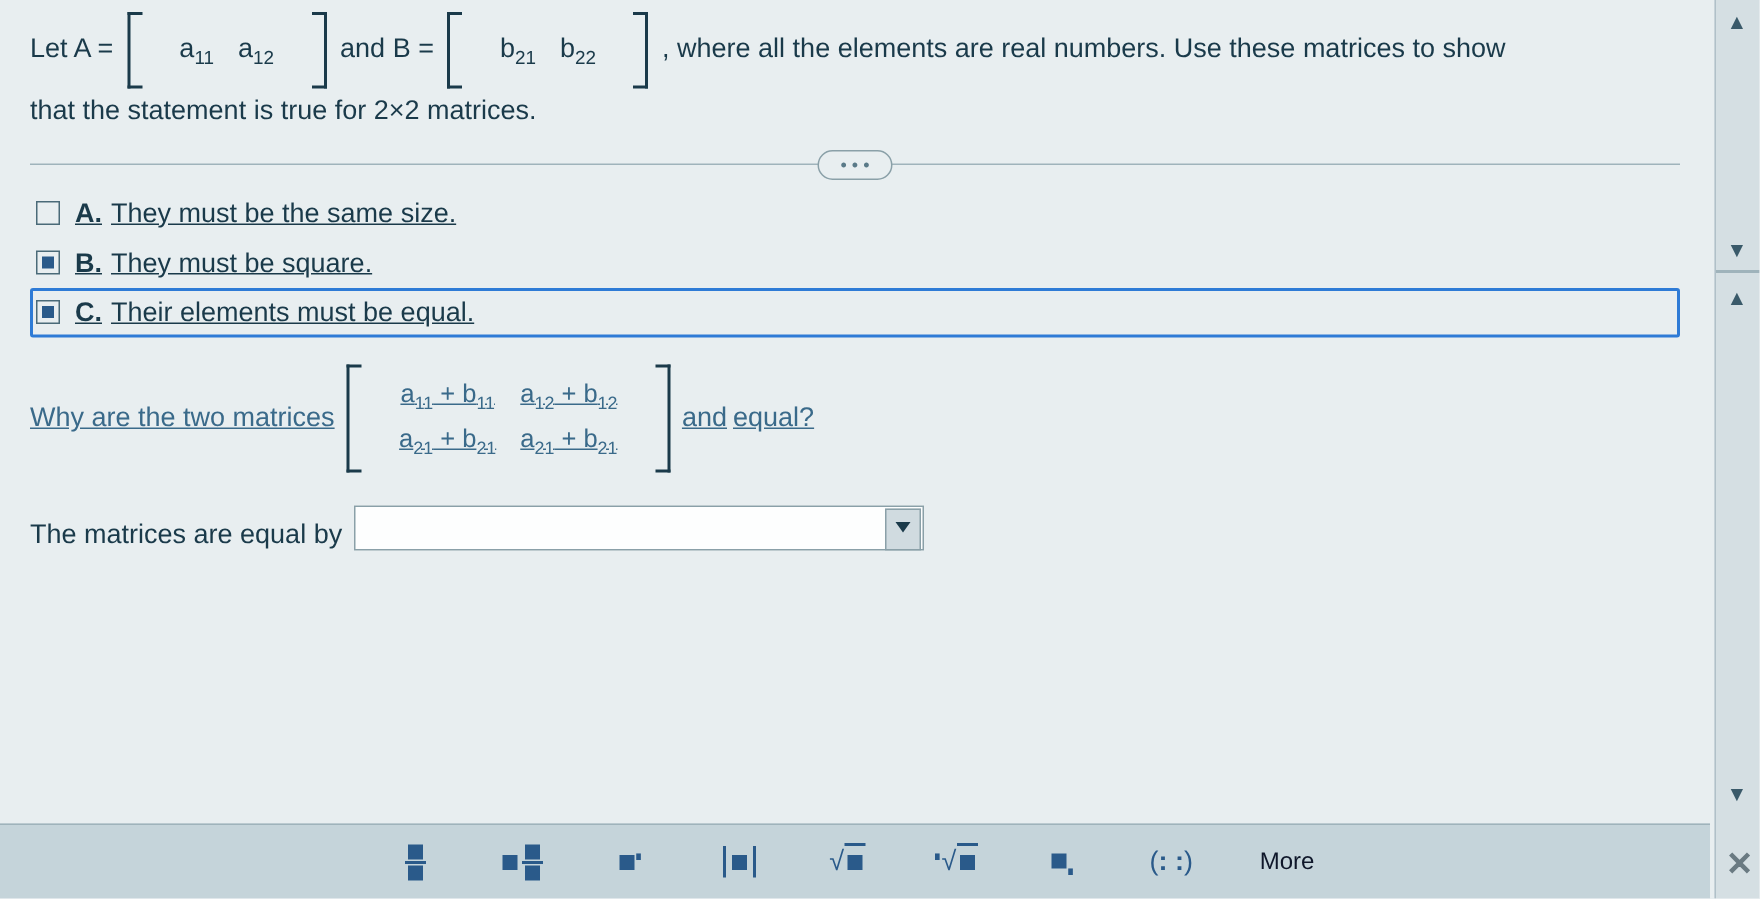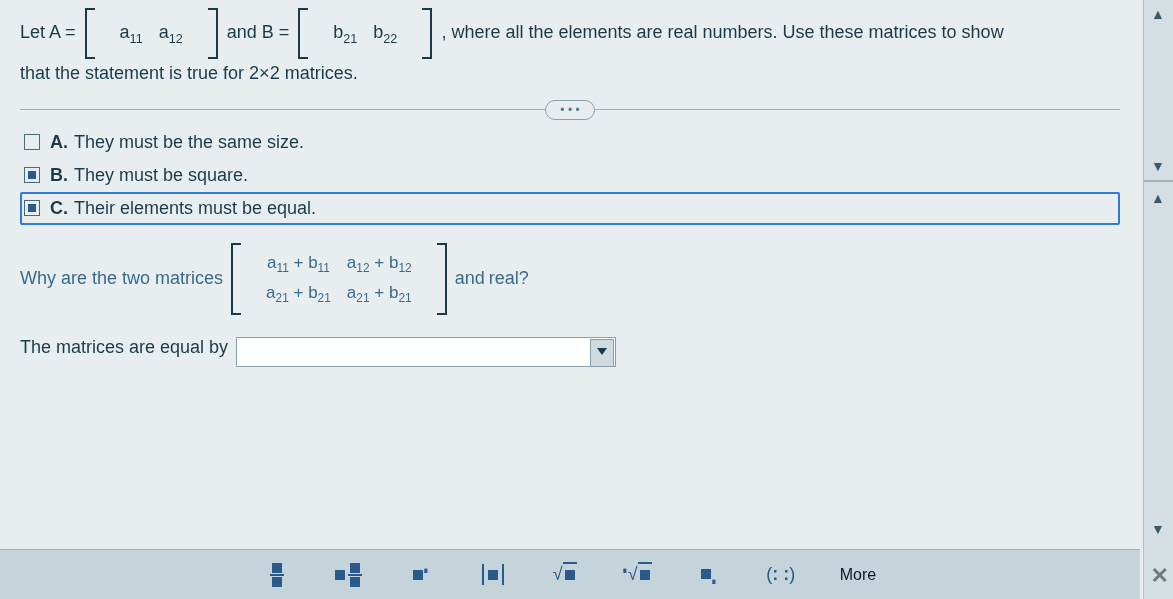--- a/index.html
+++ b/index.html
@@ -66,20 +66,21 @@
     height: 20px;
     cursor: pointer;
   }
   .options { margin-top: 4px; }
   .option {
     padding: 6px 4px;
     display: flex;
     align-items: center;
     gap: 10px;
     cursor: pointer;
+    text-decoration: underline;
   }
   .option.selected {
     border: 2px solid #2e7bd6;
     border-radius: 2px;
     padding: 4px 2px;
   }
   .checkbox {
     width: 16px; height: 16px;
     border: 1.5px solid #4a6a78;
     display: inline-flex;
@@ -92,26 +93,27 @@
     background: #2a5a8a;
   }
   .opt-label { font-weight: bold; margin-right: 6px; }
   .followup {
     margin-top: 18px;
     display: flex;
     align-items: center;
     flex-wrap: wrap;
     gap: 4px;
     color: #3a6a8a;
+    text-decoration: underline;
   }
   .followup .matrix td { font-size: 17px; }
   .dropdown-row {
     margin-top: 22px;
     display: flex;
-    align-items: flex-start;
+    align-items: flex-end;
     gap: 8px;
   }
   .dropdown {
     width: 380px;
     height: 30px;
     border: 1px solid #8aa0a8;
     background: #fdfefe;
     position: relative;
     cursor: pointer;
   }
@@ -274,21 +276,21 @@
               <td>a<span class="sub">12</span> + b<span class="sub">12</span></td>
             </tr>
         <tr>
               <td>a<span class="sub">21</span> + b<span class="sub">21</span></td>
               <td>a<span class="sub">21</span> + b<span class="sub">21</span></td>
             </tr>
       </tbody>
         </table>
     </span>
     <span>and</span>
-    <span>real?</span>
+    <span>equal?</span>
   </div>
 
   <div class="dropdown-row">
     <span>The matrices are equal by</span>
     <div class="dropdown">
       <span class="caret"></span>
     </div>
   </div>
 
 </div>

